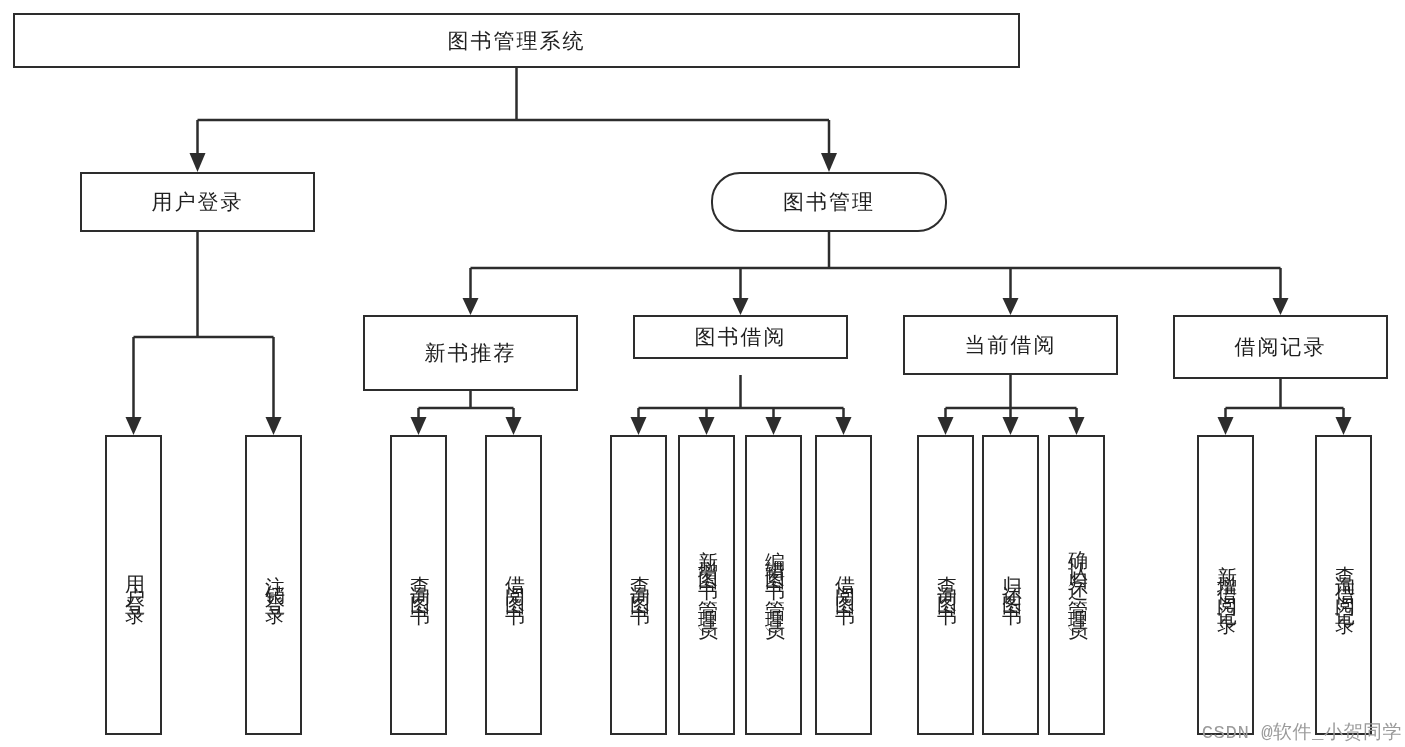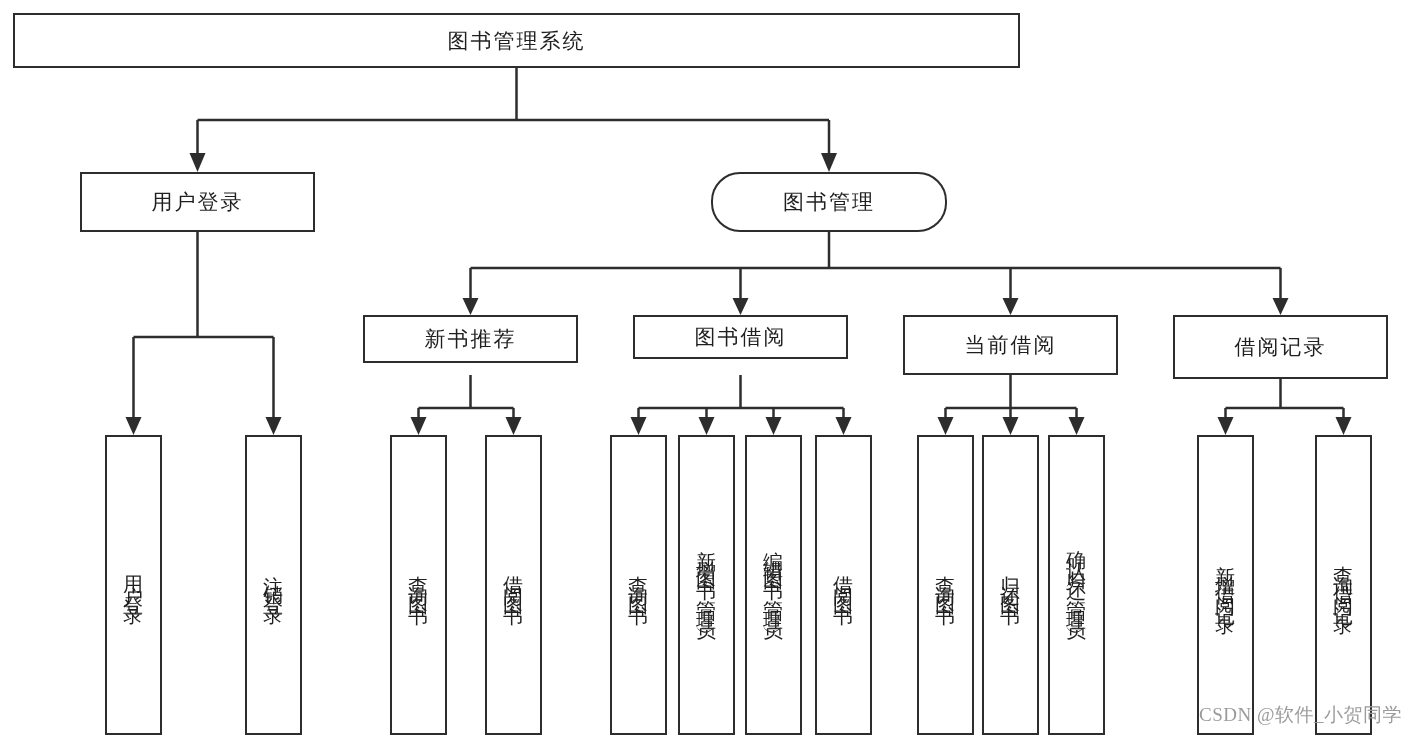--- a/index.html
+++ b/index.html
@@ -9,21 +9,21 @@
     --watermark: #9b9b9b;
     --background: #ffffff;
   }
   * { box-sizing: border-box; }
   html, body { margin: 0; padding: 0; background: var(--background); }
   .canvas {
     position: relative;
     width: 1405px;
     height: 747px;
     background: var(--background);
-    font-family: Liberation Serif, serif;
+    font-family: Liberation Mono, monospace;
     overflow: hidden;
   }
   svg.connectors {
     position: absolute;
     left: 0; top: 0;
     width: 1405px; height: 747px;
   }
   svg.connectors line { stroke: var(--line); stroke-width: 2.5; }
   svg.connectors polygon { fill: var(--line); }
   .box {
@@ -41,21 +41,21 @@
     writing-mode: vertical-rl;
     text-orientation: mixed;
     font-size: 20px;
     line-height: 1;
     letter-spacing: 10px;
     transform: translateY(-5px);
     white-space: nowrap;
   }
   .watermark {
     position: absolute;
-    top: 702px;
+    top: 719px;
     right: 3px;
     font-size: 19px;
     letter-spacing: 0.5px;
     color: var(--watermark);
   }
 </style>
 </head>
 <body>
 
 <div class="canvas">
@@ -139,21 +139,21 @@
     <span>图书管理系统</span>
   </div>
 
   <div class="box h" style="left:80px; top:172px; width:235px; height:60px;">
     <span>用户登录</span>
   </div>
   <div class="box h" style="left:711px; top:172px; width:236px; height:60px;border-radius:29px;">
     <span>图书管理</span>
   </div>
 
-  <div class="box h" style="left:363px; top:315px; width:215px; height:48px;">
+  <div class="box h" style="left:363px; top:315px; width:215px; height:76px;">
     <span>新书推荐</span>
   </div>
   <div class="box h" style="left:633px; top:315px; width:215px; height:44px;">
     <span>图书借阅</span>
   </div>
   <div class="box h" style="left:903px; top:315px; width:215px; height:60px;text-align:right;">
     <span>当前借阅</span>
   </div>
   <div class="box h" style="left:1173px; top:315px; width:215px; height:64px;">
     <span>借阅记录</span>

